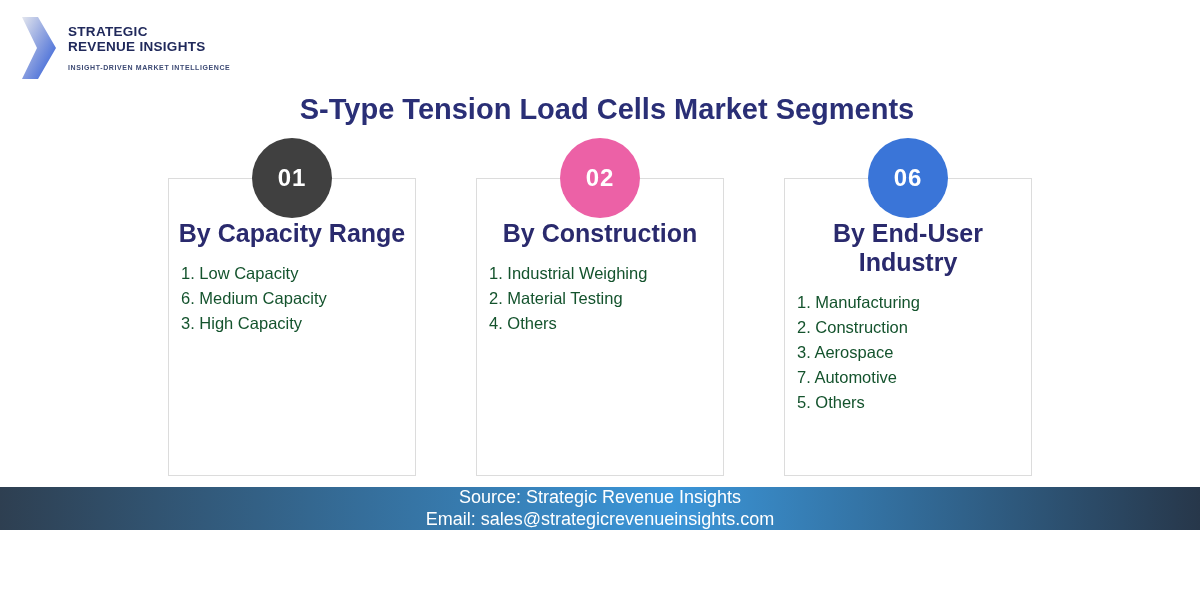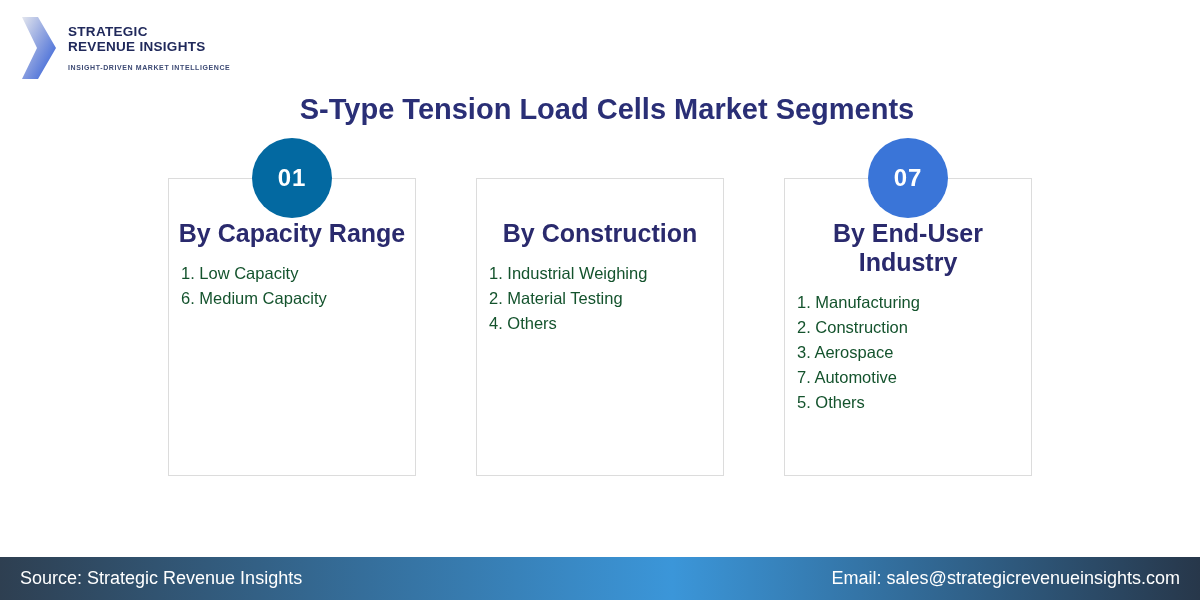--- a/index.html
+++ b/index.html
@@ -1,20 +1,20 @@
 <!DOCTYPE html>
 <html><head>
 <meta charset="utf-8">
 <style>
   html, body { margin: 0; padding: 0; background: #ffffff; }
   body { font-family: "Liberation Sans", sans-serif; }
   .page {
     position: relative;
     width: 1200px;
-    height: 600px;
+    height: 530px;
     background: #ffffff;
     overflow: hidden;
   }
 
   
   .brand {
     position: absolute;
     top: 13px;
     left: 22px;
     display: flex;
@@ -76,21 +76,21 @@
     height: 80px;
     border-radius: 50%;
     display: flex;
     align-items: center;
     justify-content: center;
     color: #ffffff;
     font-size: 24px;
     font-weight: bold;
     letter-spacing: 1px;
   }
-  .badge-teal { background: #0369a1; }
+  .badge-teal { background: #404040; }
   .badge-pink { background: #ec61a6; }
   .badge-blue { background: #3a75d8; }
   .card-heading {
     margin-top: 40px;
     text-align: center;
     font-size: 25px;
     font-weight: bold;
     color: #2a2a6d;
   }
   .card-list {
@@ -103,27 +103,28 @@
   }
 
   
   .footer {
     position: absolute;
     bottom: 0;
     left: 0;
     width: 100%;
     height: 43px;
     box-sizing: border-box;
-    padding: 0 20px;
+    padding: 0 28px;
     display: flex;
     align-items: center;
     justify-content: space-between;
     background: linear-gradient(90deg, #2e3f51 0%, #3b96d9 56%, #27374a 100%);
     color: #ffffff;
     font-size: 18px;
+    flex-direction: column;
   }
 </style>
 </head>
 <body>
 
 <div class="page">
 
   <div class="brand">
     <div class="brand-chevron">
       <svg width="34" height="62" viewBox="0 0 34 62" xmlns="http://www.w3.org/2000/svg">
@@ -149,34 +150,36 @@
   <div class="title">S-Type Tension Load Cells Market Segments</div>
 
   <div class="cards">
 
     <div class="card">
       <div class="badge badge-teal">01</div>
       <div class="card-heading">By Capacity Range</div>
       <ul class="card-list">
         <li>1. Low Capacity</li>
         <li>6. Medium Capacity</li>
+        <li>3. High Capacity</li>
       </ul>
     </div>
 
     <div class="card">
+      <div class="badge badge-pink">02</div>
       <div class="card-heading">By Construction</div>
       <ul class="card-list">
         <li>1. Industrial Weighing</li>
         <li>2. Material Testing</li>
         <li>4. Others</li>
       </ul>
     </div>
 
     <div class="card">
-      <div class="badge badge-blue">07</div>
+      <div class="badge badge-blue">06</div>
       <div class="card-heading">By End-User Industry</div>
       <ul class="card-list">
         <li>1. Manufacturing</li>
         <li>2. Construction</li>
         <li>3. Aerospace</li>
         <li>7. Automotive</li>
         <li>5. Others</li>
       </ul>
     </div>
 

